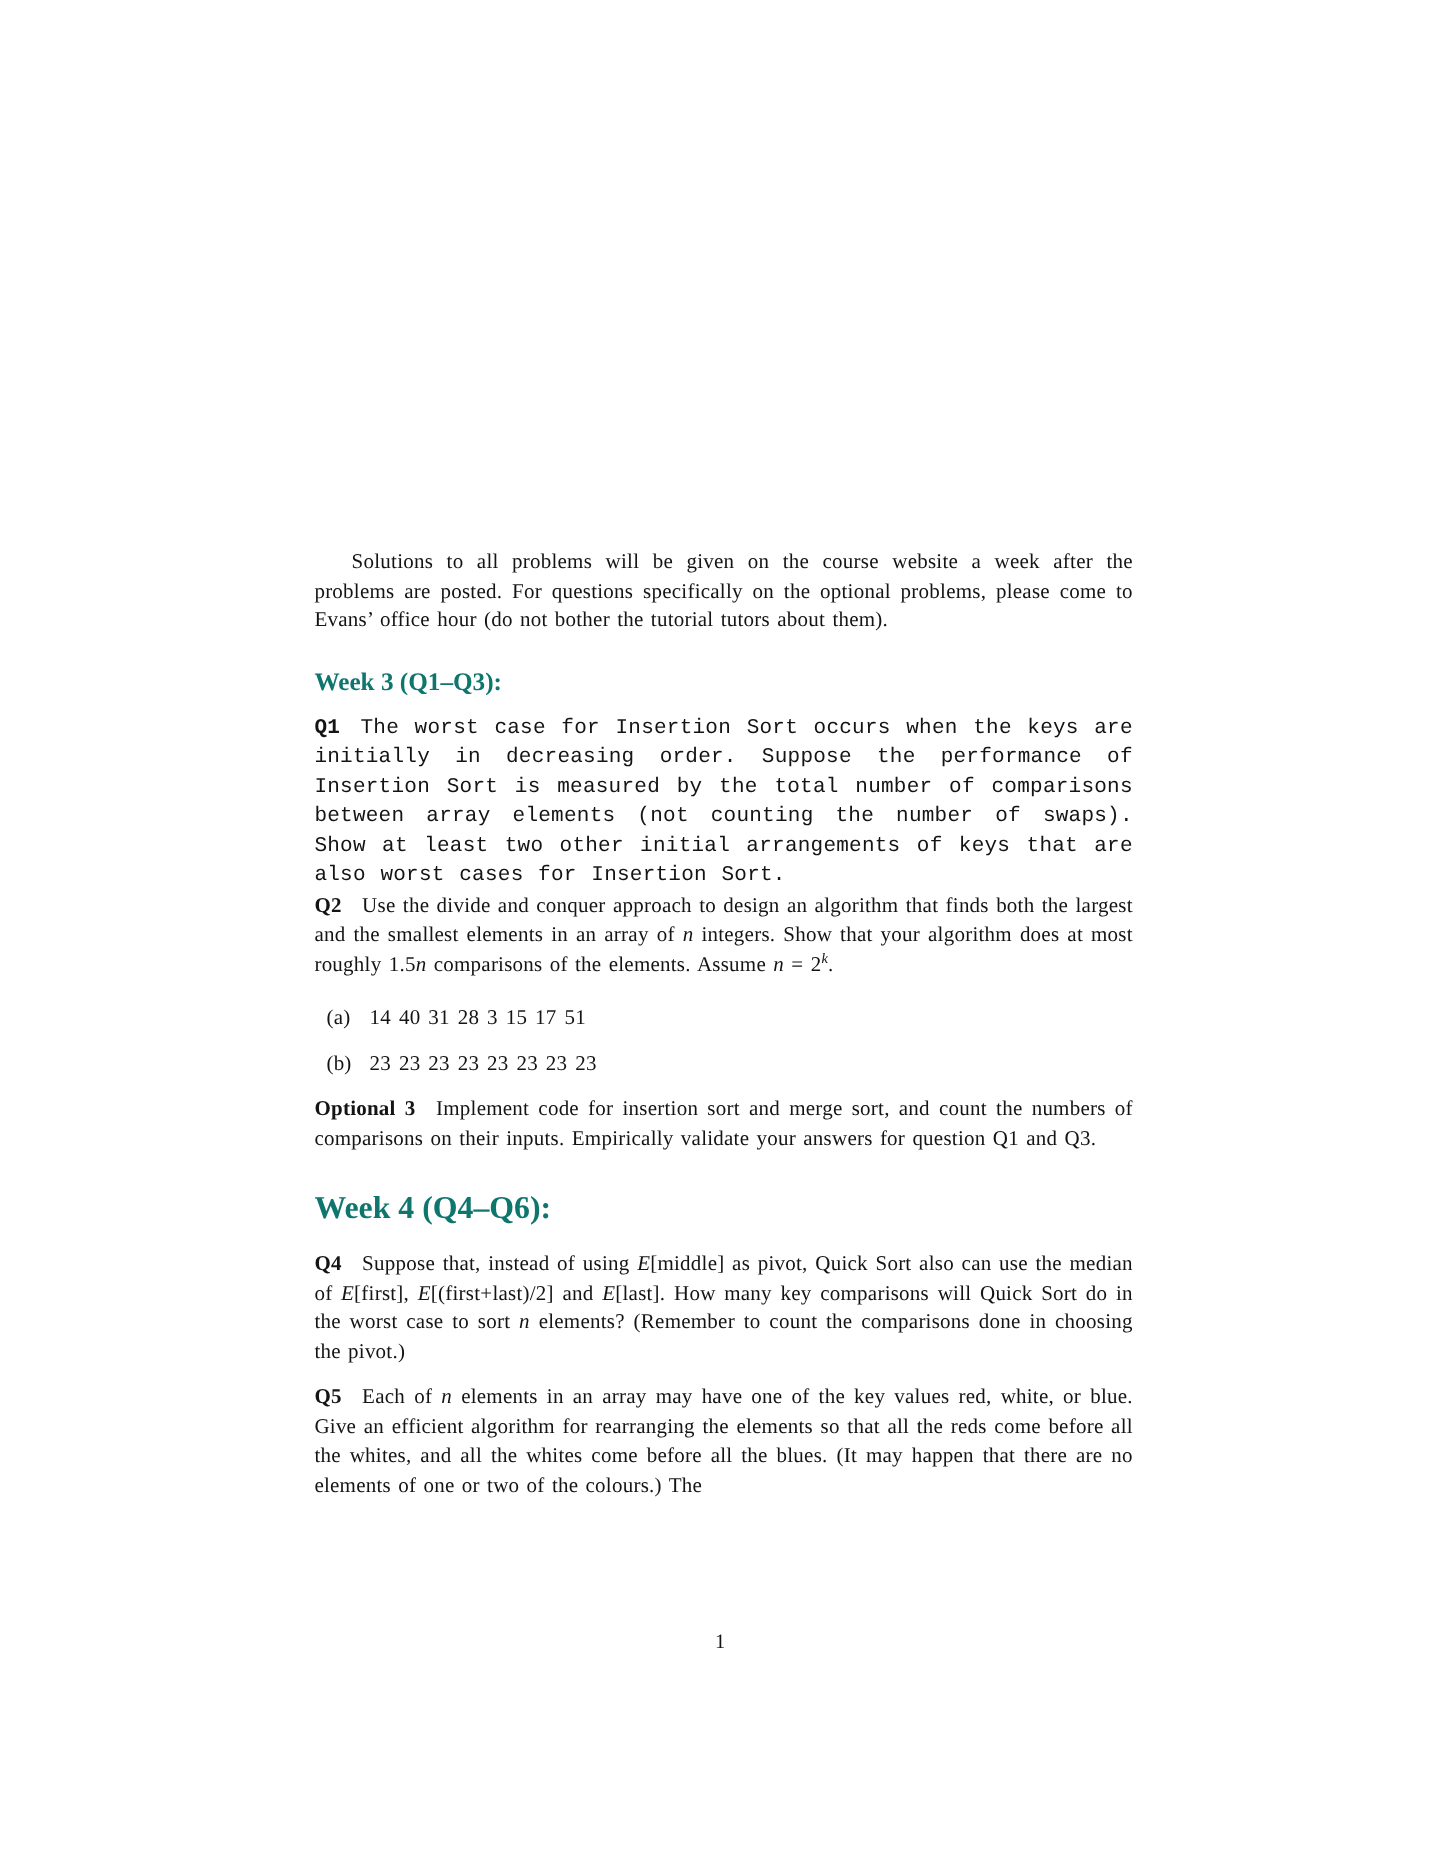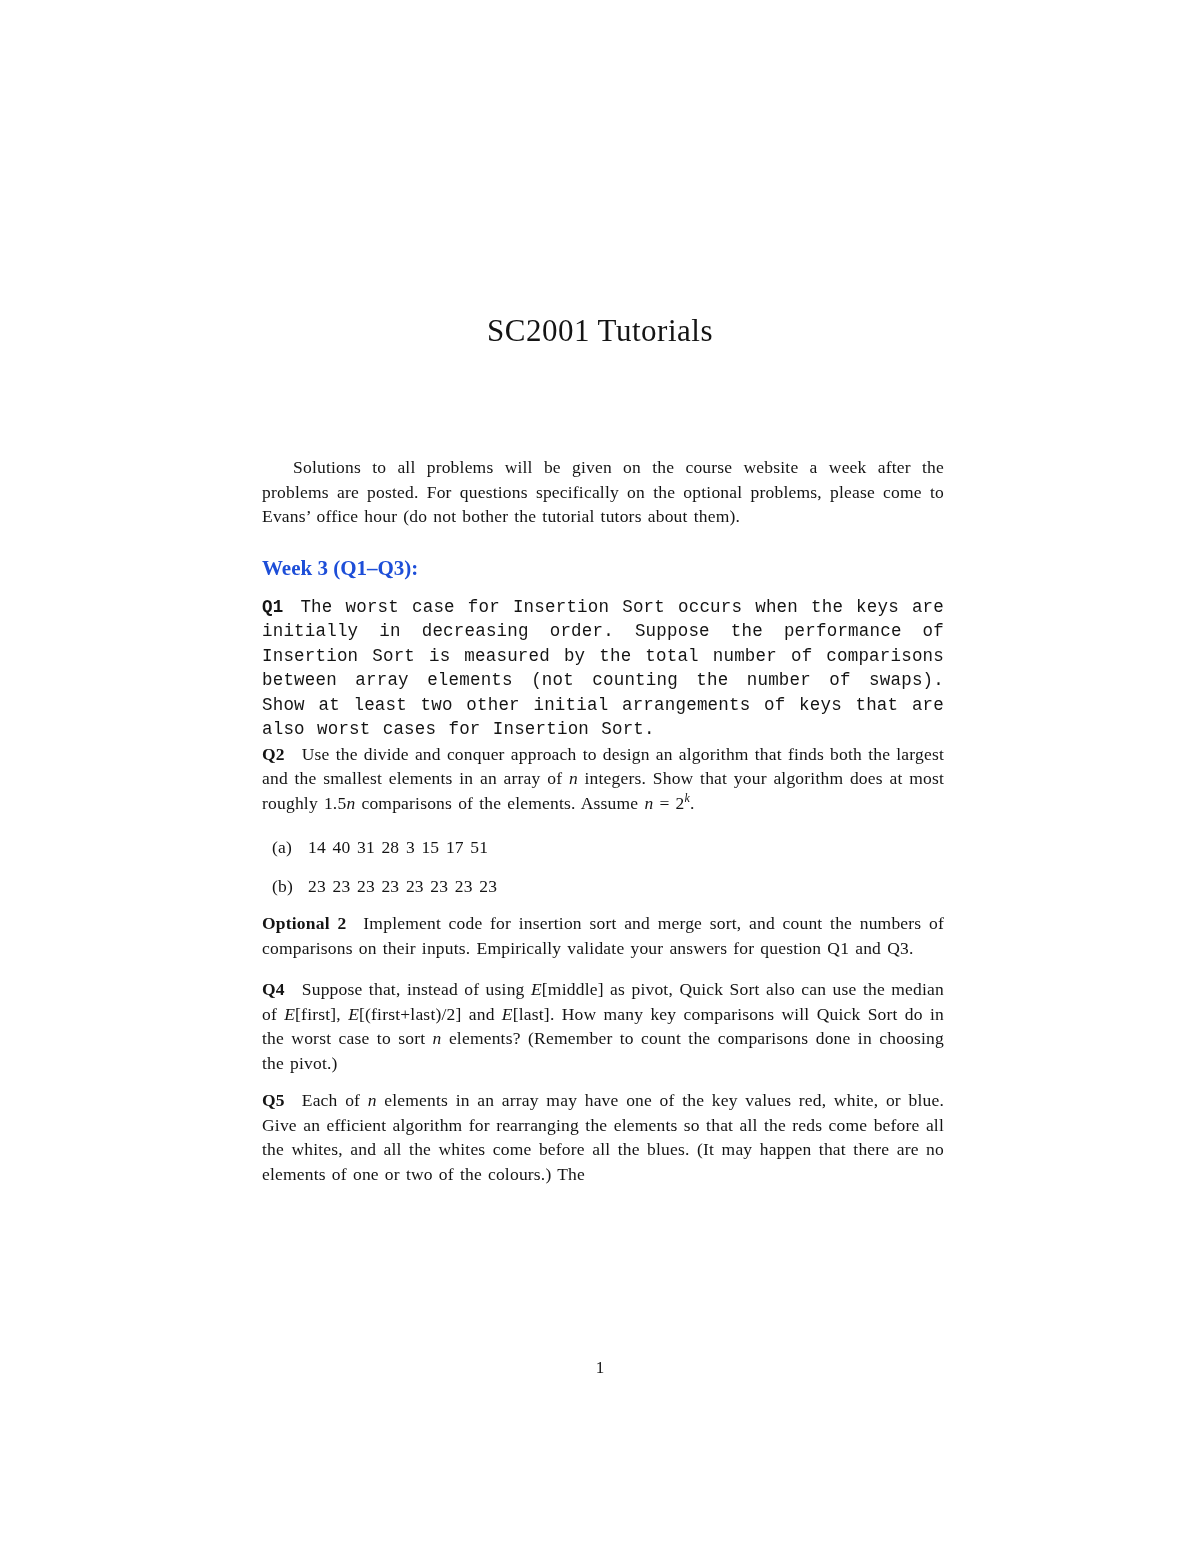--- a/index.html
+++ b/index.html
@@ -33,21 +33,21 @@
     font-size: 17.5px;
     line-height: 24.5px;
     text-align: justify;
     letter-spacing: 0.2px;
     word-spacing: 1.5px;
   }
   .intro { margin-top: 455px; text-indent: 31px; }
   .heading {
     font-weight: bold;
     font-family: "Liberation Serif", "DejaVu Serif", serif;
-    color: #1d4ed8;
+    color: #0f766e;
   }
   .h-week3 { margin-top: 26px; font-size: 21px; line-height: 26px; }
   .h-week4 { margin-top: 30px; font-size: 26.5px; line-height: 33px; }
   .q1 { margin-top: 14px; font-family: Liberation Mono, monospace; }
   .q2 { }
   .q3 { margin-top: 11px; }
   .q4 { margin-top: 17px; }
   .q5 { margin-top: 13px; }
   .optional { margin-top: 13px; }
   .qlabel { font-weight: bold; margin-right: 17px; }
@@ -73,21 +73,20 @@
     width: 100%;
     text-align: center;
     font-size: 17px;
   }
 </style>
 </head>
 <body>
 
 <div class="page">
 
-  <h1 class="title">SC2001 Tutorials</h1>
 
   <div class="content">
 
     <p class="body-par intro"><span>Solutions to all problems will be given on the course website a week after the problems are posted. For questions specifically on the </span><span class="bold">optional</span><span> problems, please come to Evans’ office hour (</span><span class="ul">do not</span><span> bother the tutorial tutors about them).</span></p>
 
     <h2 class="heading h-week3">Week 3 (Q1–Q3):</h2>
 
     <p class="body-par q1"><span class="qlabel">Q1</span><span>The worst case for Insertion Sort occurs when the keys are initially in decreasing order. Suppose the performance of Insertion Sort is measured by the total number of comparisons between array elements (not counting the number of swaps). Show at least two other initial arrangements of keys that are also worst cases for Insertion Sort.</span></p>
 
     <p class="body-par q2"><span class="qlabel">Q2</span><span>Use the divide and conquer approach to design an algorithm that finds both the largest and the smallest elements in an array of </span><span class="mvar">n</span><span> integers. Show that your algorithm does at most roughly 1.5</span><span class="mvar">n</span><span> comparisons of the elements. Assume </span><span class="mvar">n</span><span> = 2</span><sup class="sup">k</sup><span>.</span></p>
@@ -96,22 +95,23 @@
     <div class="list-item item-a">
       <span class="list-marker">(a)</span>
       <span>14 40 31 28 3 15 17 51</span>
     </div>
 
     <div class="list-item item-b">
       <span class="list-marker">(b)</span>
       <span>23 23 23 23 23 23 23 23</span>
     </div>
 
-    <p class="body-par optional"><span class="qlabel">Optional 2</span><span>Implement code for insertion sort and merge sort, and count the numbers of comparisons on their inputs. Empirically validate your answers for question </span><span class="bold">Q1</span><span> and </span><span class="bold">Q3</span><span>.</span></p>
+    <p class="body-par optional"><span class="qlabel">Optional 3</span><span>Implement code for insertion sort and merge sort, and count the numbers of comparisons on their inputs. Empirically validate your answers for question </span><span class="bold">Q1</span><span> and </span><span class="bold">Q3</span><span>.</span></p>
 
+    <h2 class="heading h-week4">Week 4 (Q4–Q6):</h2>
 
     <p class="body-par q4"><span class="qlabel">Q4</span><span>Suppose that, instead of using </span><span class="mvar">E</span><span>[middle] as pivot, Quick Sort also can use the median of </span><span class="mvar">E</span><span>[first], </span><span class="mvar">E</span><span>[(first+last)/2] and </span><span class="mvar">E</span><span>[last]. How many key comparisons will Quick Sort do in the worst case to sort </span><span class="mvar">n</span><span> elements? (Remember to count the comparisons done in choosing the pivot.)</span></p>
 
     <p class="body-par q5"><span class="qlabel">Q5</span><span>Each of </span><span class="mvar">n</span><span> elements in an array may have one of the key values red, white, or blue. Give an efficient algorithm for rearranging the elements so that all the reds come before all the whites, and all the whites come before all the blues. (It may happen that there are no elements of one or two of the colours.) The</span></p>
 
   </div>
 
   <div class="page-number">1</div>
 
 </div>

